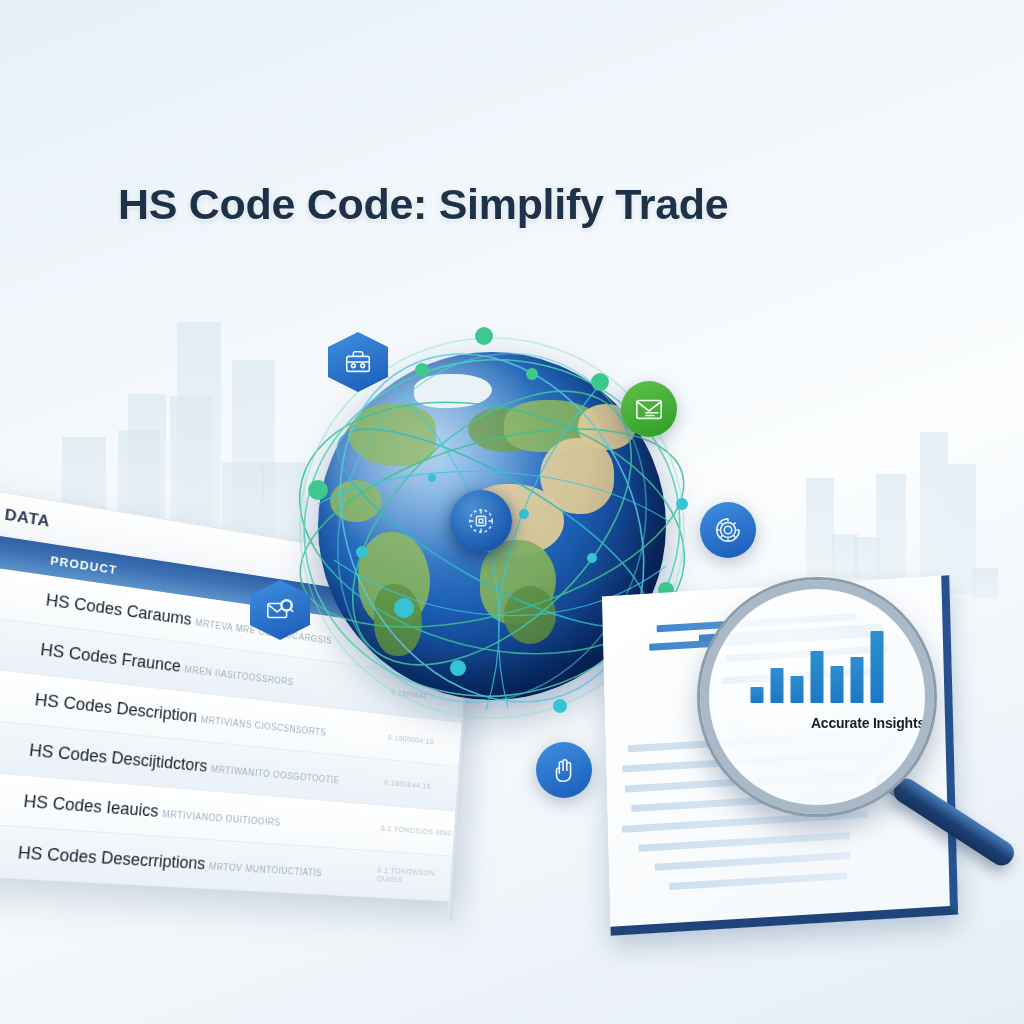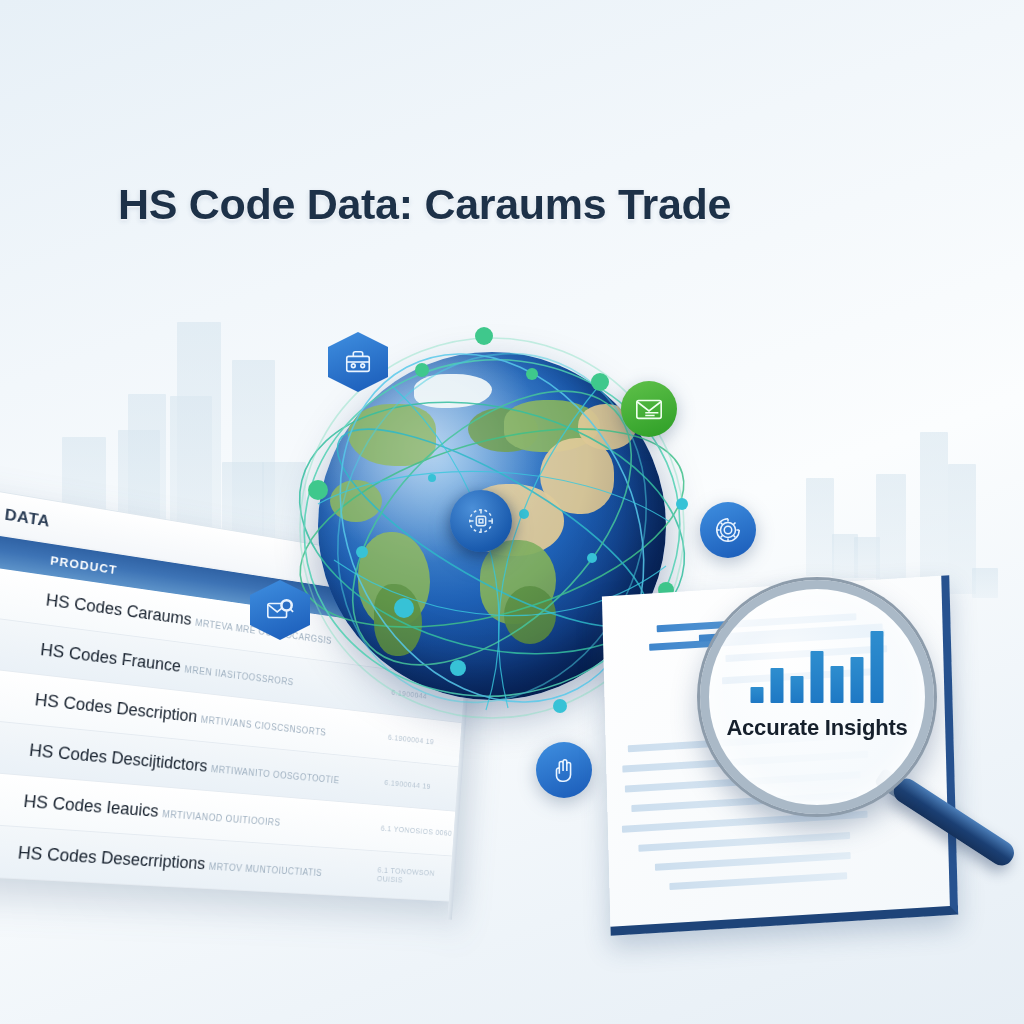--- a/index.html
+++ b/index.html
@@ -126,22 +126,22 @@
     border:9px solid #aab9c7;
     box-shadow:0 0 0 3px #8d9cab, 0 14px 28px rgba(40,70,110,.35),
                inset 0 0 30px rgba(255,255,255,.9);
     overflow:hidden;
   }
   #magbars{position:absolute;left:50%;top:42px;transform:translateX(-50%);
     display:flex;align-items:flex-end;gap:7px;height:72px;}
   #magbars i{display:block;width:13px;border-radius:1px;
     background:linear-gradient(180deg,#3fa3e0,#1e78c4);}
   #maglabel{
-    position:absolute;left:0;right:0;top:126px;text-align:center;
-    font-size:22px;font-weight:600;color:#16202c;letter-spacing:-.2px;
+    position:absolute;left:0;right:0;top:126px;text-align:right;
+    font-size:14px;font-weight:600;color:#16202c;letter-spacing:-.2px;
   }
   #maghandle{
     position:absolute;left:300px;top:196px;width:138px;height:25px;border-radius:12px;
     background:linear-gradient(180deg,#4c7fba,#1b3f73 55%,#15315b);
     transform:rotate(33deg);transform-origin:left center;
     box-shadow:0 7px 14px rgba(25,50,90,.38);
   }
   #magneck{
     position:absolute;left:283px;top:190px;width:40px;height:19px;border-radius:5px;
     background:linear-gradient(180deg,#cfdae5,#8fa2b4);
@@ -185,21 +185,21 @@
     <div class="bgbar" style="left:806px; top:478px; width:28px; height:98px;"></div>
     <div class="bgbar" style="left:832px; top:534px; width:26px; height:44px;"></div>
     <div class="bgbar" style="left:854px; top:537px; width:26px; height:41px;"></div>
     <div class="bgbar" style="left:876px; top:474px; width:30px; height:110px;"></div>
     <div class="bgbar" style="left:920px; top:432px; width:28px; height:158px;"></div>
     <div class="bgbar" style="left:948px; top:464px; width:28px; height:130px;"></div>
     <div class="bgbar" style="left:972px; top:568px; width:26px; height:30px;"></div>
   </div>
 
   <h1 id="headline">
-    <span class="l">HS Code Data: Caraums Trade</span>
+    <span class="l">HS Code Code: Simplify Trade</span>
   </h1>
 
   <div id="tablewrap">
     <div id="tablecard">
       <div class="card-edge"></div>
 
       <div class="tbl-title">CODE HS DATA</div>
 
       <div class="tbl-head">
         <span class="c1">MPLE</span>

